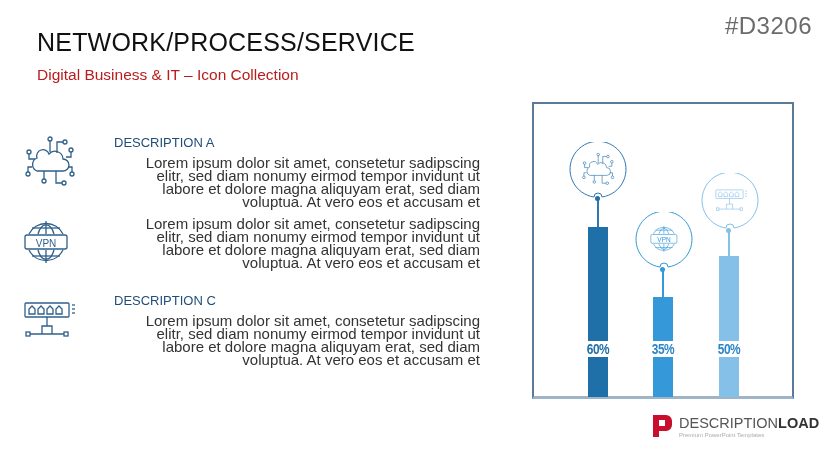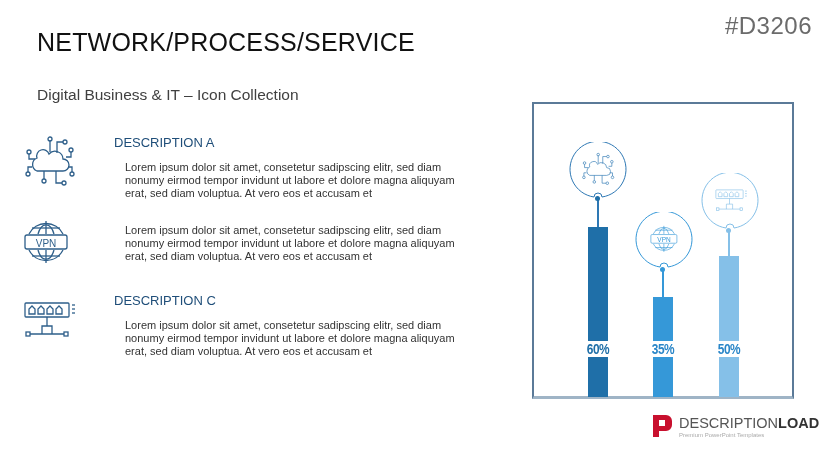--- a/index.html
+++ b/index.html
@@ -1,24 +1,24 @@
 <!DOCTYPE html>
 <html><head>
 <meta charset="utf-8">
 <style>
   html, body { margin:0; padding:0; }
   body { width:829px; height:466px; position:relative; background:#ffffff; overflow:hidden;
          font-family:"Liberation Sans", sans-serif; }
   .code { position:absolute; right:17px; top:12px; font-size:24px; color:#6b6b6b; letter-spacing:0.5px; }
   .title { position:absolute; left:37px; top:28px; font-size:25px; color:#111; letter-spacing:0.2px; }
-  .subtitle { position:absolute; left:37px; top:66px; font-size:15.5px; color:#404040;margin-top:20px; }
+  .subtitle { position:absolute; left:37px; top:66px; font-size:15.5px; color:#b91c1c; }
 
   .desc { position:absolute; left:114px; width:370px; }
   .desc h3 { margin:0 0 6px 0; font-size:13px; font-weight:normal; color:#1f4e79; }
-  .desc p { margin:11px; font-size:11px; line-height:13px; color:#333; }
+  .desc p { margin:4px; font-size:15px; line-height:13px; color:#333;text-align:right; }
   .desc-icon { position:absolute; left:22px; }
 
   .frame { position:absolute; left:532px; top:102px; width:258px; height:292px;
            border-top:2px solid #5b7a98; border-left:2px solid #5b7a98; border-right:2px solid #5b7a98;
            border-bottom:3px solid #9fb4c6; box-sizing:content-box; }
   .bar { position:absolute; width:20px; }
   .bar-label { position:absolute; width:44px; text-align:center; font-size:14px; font-weight:bold;
                background:#fff; letter-spacing:-0.5px; font-family:"Liberation Sans", sans-serif; transform:scaleX(0.85); }
   .stem { position:absolute; width:1.5px; }
   .dot { position:absolute; width:5px; height:5px; border-radius:50%; }

